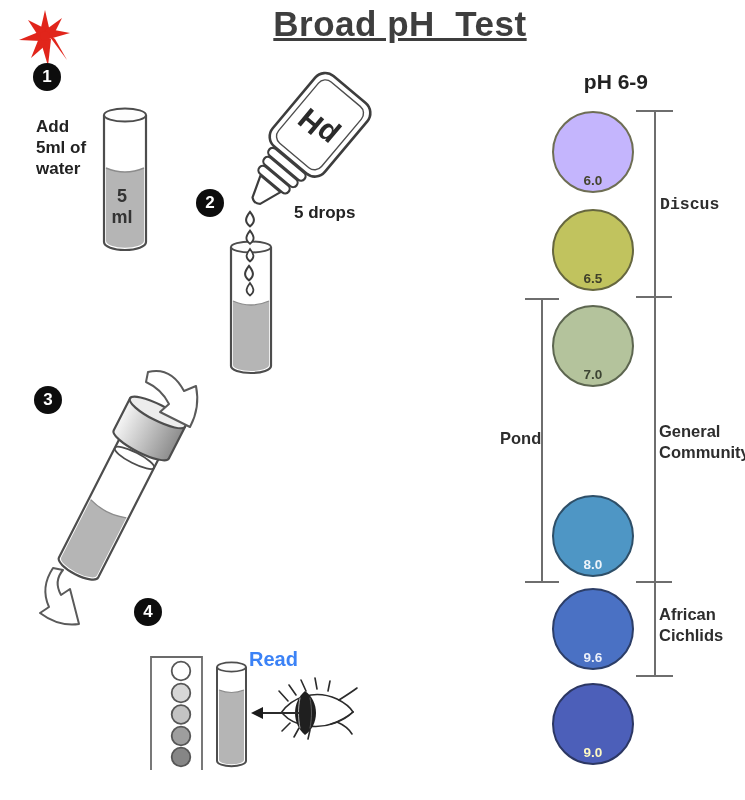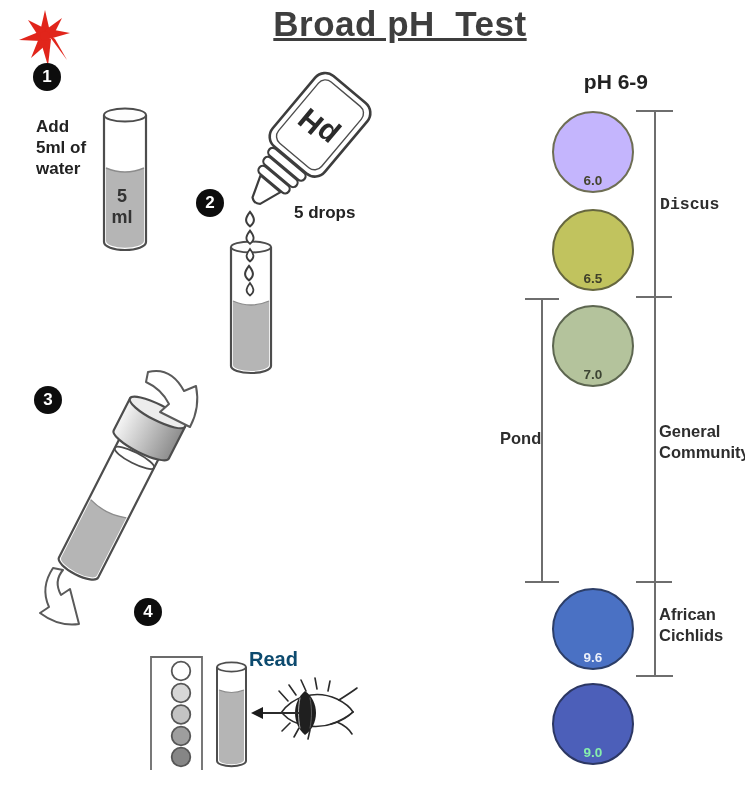--- a/index.html
+++ b/index.html
@@ -14,21 +14,21 @@
     font-size:35px; font-weight:bold; letter-spacing:0.5px; color:#3e3e3e;
     white-space:pre; margin:0;text-decoration:underline;
   }
   .badge {
     width:28px; height:28px; border-radius:50%; background:#0d0d0d; color:#fff;
     font-size:17px; font-weight:bold; line-height:28px; text-align:center;
   }
   .instr { font-size:17px; font-weight:600; line-height:21px; white-space:pre-line; color:#222; }
   .small-label { font-size:17px; font-weight:600; color:#222; }
   .tube-label { font-size:18px; font-weight:600; color:#333; }
-  .read-label { font-size:20px; font-weight:600; color:#0c4a6e; }
+  .read-label { font-size:20px; font-weight:600; color:#3b82f6; }
   .scale-header { font-size:21px; font-weight:600; color:#222; width:90px; text-align:right; }
   .ph-circle { width:82px; height:82px; border-radius:50%; border:2px solid #555; box-sizing:border-box; }
   .ph-value {
     position:absolute; bottom:3px; left:0; width:100%; text-align:center;
     font-size:13.5px; font-weight:600;
   }
   .group-label { font-size:16.5px; font-weight:600; color:#2d2d2d; line-height:21px; white-space:pre-line; }
   .caption {
     left:0; top:772px; width:745px; text-align:center;
     font-size:15px; color:#5f6368; font-weight:400;
@@ -182,25 +182,28 @@
 
   <div class="abs ph-circle" style="left: 552px; top: 111px; background-color: #c4b5fd; border-color: rgb(110, 110, 84);">
     <span class="ph-value" style="color: rgb(69, 69, 46);">6.0</span>
   </div>
   <div class="abs ph-circle" style="left: 552px; top: 209px; background-color: rgb(193, 195, 94); border-color: rgb(102, 103, 63);">
     <span class="ph-value" style="color: rgb(64, 64, 42);">6.5</span>
   </div>
   <div class="abs ph-circle" style="left: 552px; top: 305px; background-color: rgb(180, 195, 156); border-color: rgb(93, 102, 80);">
     <span class="ph-value" style="color: rgb(60, 68, 51);">7.0</span>
   </div>
+  <div class="abs ph-circle" style="left: 552px; top: 495px; background-color: rgb(78, 150, 197); border-color: rgb(46, 79, 104);">
+    <span class="ph-value" style="color: rgb(238, 244, 250);">8.0</span>
+  </div>
   <div class="abs ph-circle" style="left: 552px; top: 588px; background-color: rgb(74, 113, 196); border-color: rgb(44, 62, 104);">
     <span class="ph-value" style="color: rgb(236, 240, 250);">9.6</span>
   </div>
   <div class="abs ph-circle" style="left: 552px; top: 683px; background-color: rgb(76, 95, 185); border-color: rgb(44, 55, 99);">
-    <span class="ph-value" style="color: #86efac; margin-top: 24px;">9.0</span>
+    <span class="ph-value" style="color: #fef9c3; margin-top: 24px;">9.0</span>
   </div>
 
   <div class="abs group-label" style="left:660px; top:194px;font-family:Liberation Mono, monospace;">Discus</div>
   <div class="abs group-label" style="left:500px; top:428px;">Pond</div>
   <div class="abs group-label" style="left:659px; top:421px;">General
 Community</div>
   <div class="abs group-label" style="left:659px; top:604px;">African
 Cichlids</div>
 
 </div>

